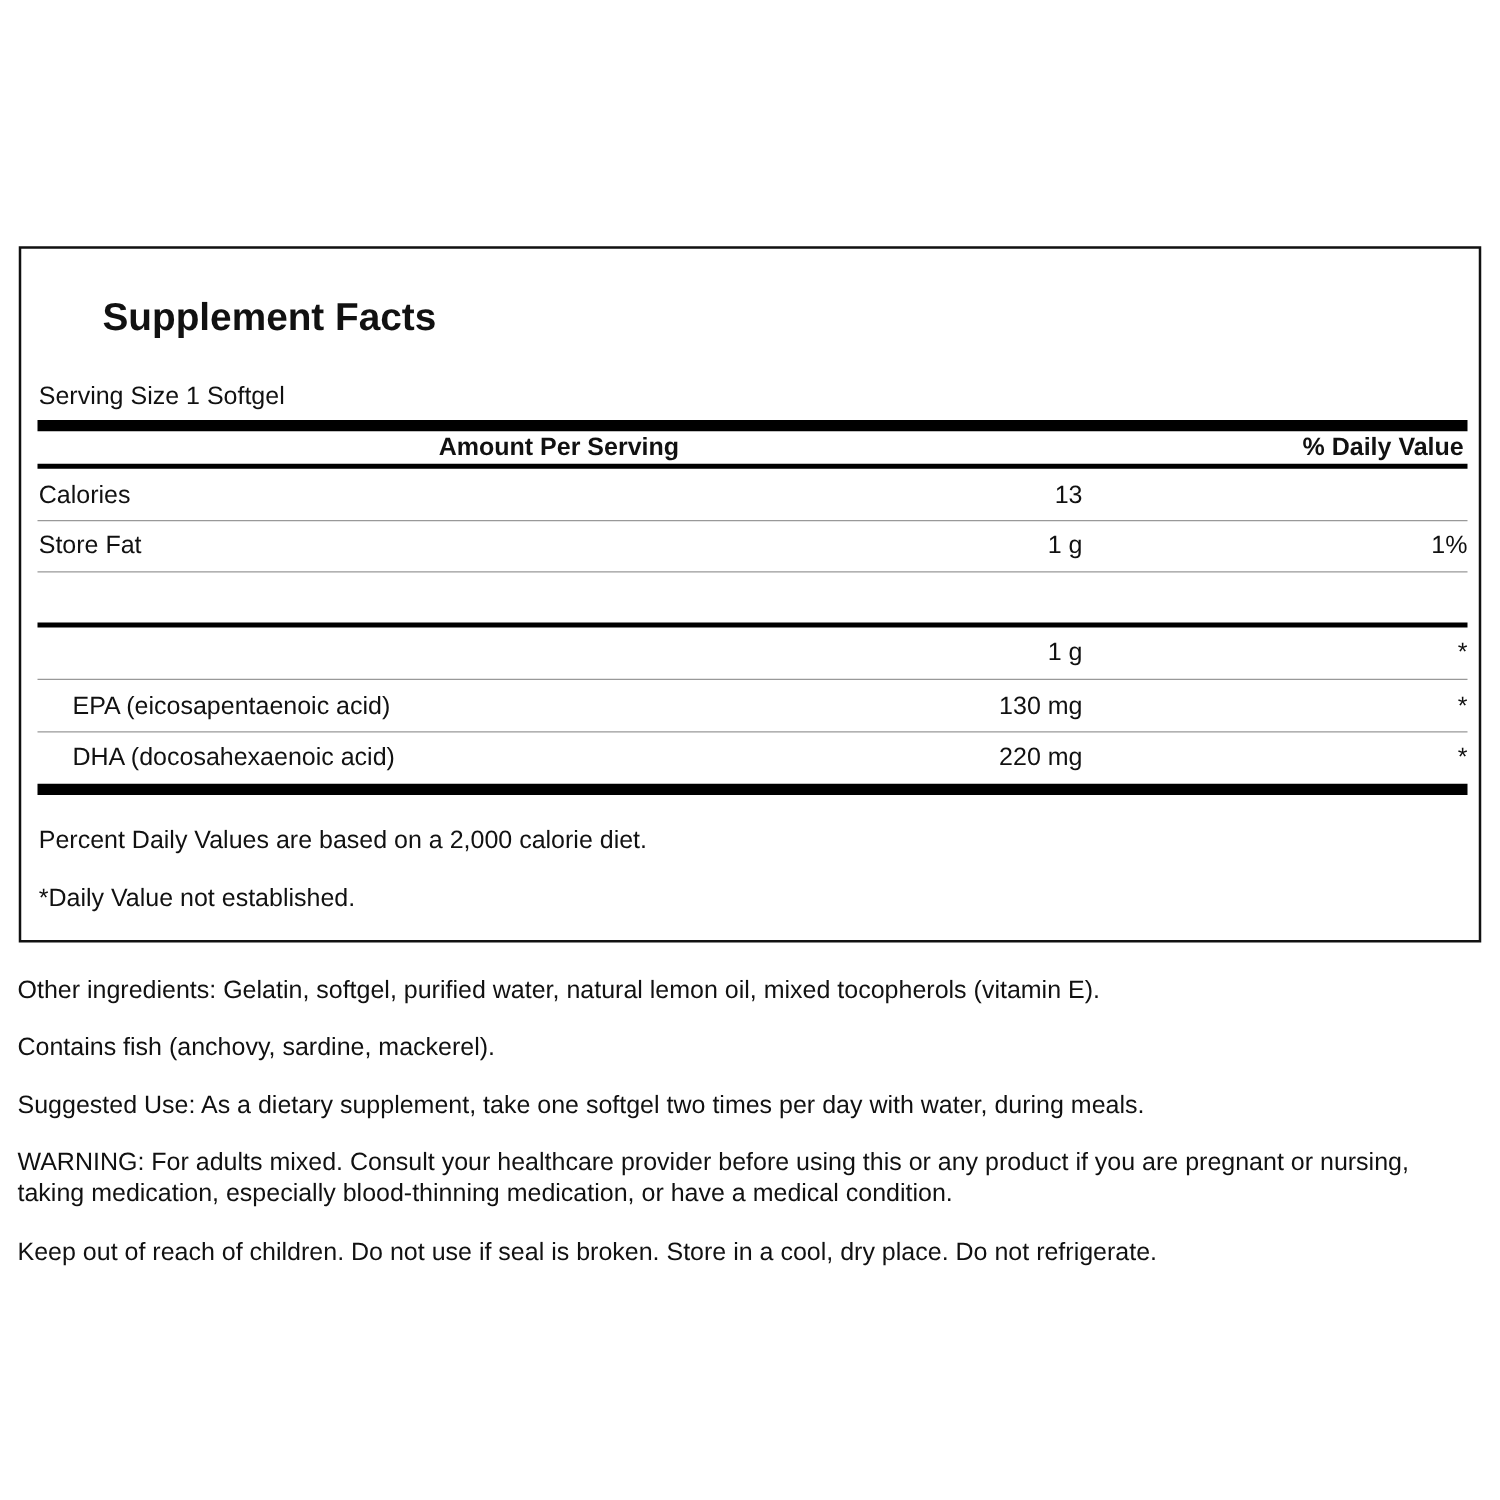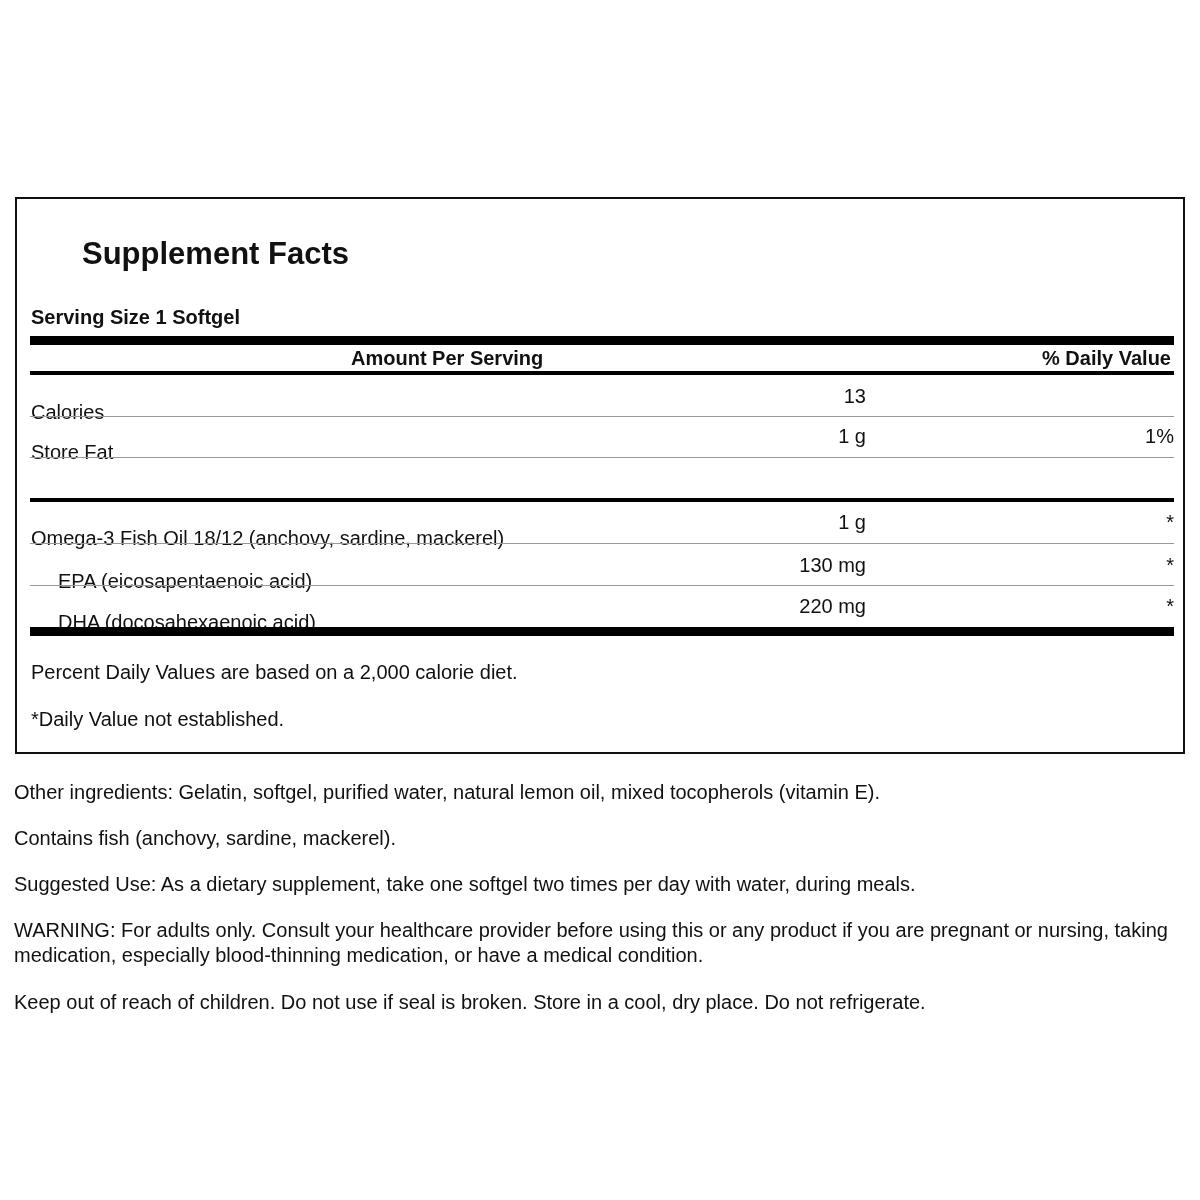--- a/index.html
+++ b/index.html
@@ -2,27 +2,27 @@
 <html><head>
 <meta charset="utf-8">
 <style>
   html, body { margin: 0; padding: 0; background: #ffffff; }
   body { width: 1200px; height: 1200px; position: relative; overflow: hidden;
          font-family: "Liberation Sans", sans-serif; color: #111; }
   .facts-box { position: absolute; left: 15px; top: 197px; width: 1170px; height: 557px;
                border: 2px solid #111; box-sizing: border-box; }
   .title { position: absolute; left: 17px; top: 37px; font-size: 31px; font-weight: bold;
            letter-spacing: 0; color: #111; margin-left: 48px; }
-  .serving { position: absolute; left: 14px; top: 107px; font-size: 20px; font-weight: bold; }
+  .serving { position: absolute; left: 14px; top: 107px; font-size: 20px; }
   .bar-thick { position: absolute; left: 13px; width: 1144px; height: 9px; background: #000; }
   .bar-med { position: absolute; left: 13px; width: 1144px; height: 4px; background: #000; }
   .line-thin { position: absolute; left: 13px; width: 1144px; height: 1px; background: #999; }
   .hdr { position: absolute; font-size: 20px; font-weight: bold; top: 148px; }
   .row { position: absolute; left: 13px; width: 1144px; height: 40px; font-size: 20px; }
-  .row .name { position: absolute; left: 1px; top: 16px; }
+  .row .name { position: absolute; left: 1px; top: 0; }
   .row .name.indent { left: 28px; }
   .row .amt { position: absolute; right: 308px; top: 0; text-align: right; }
   .row .dv { position: absolute; right: 0; top: 0; text-align: right; }
   .footnote { position: absolute; left: 14px; font-size: 20px; }
   .para { position: absolute; left: 14px; font-size: 20px; line-height: 25px; width: 1160px; }
   .para b { font-weight: normal; }
 </style>
 </head>
 <body>
 
@@ -45,21 +45,20 @@
   <div class="row" style="top:226px">
     <span class="name">Store Fat</span>
     <span class="amt">1 g</span>
     <span class="dv">1%</span>
   </div>
   <div class="line-thin" style="top:258px"></div>
 
   <div class="bar-med" style="top:299px"></div>
 
   <div class="row" style="top:312px">
-    <span class="name">Omega-3 Fish Oil 18/12 (anchovy, sardine, mackerel)</span>
     <span class="amt">1 g</span>
     <span class="dv">*</span>
   </div>
   <div class="line-thin" style="top:344px"></div>
 
   <div class="row" style="top:355px">
     <span class="name indent">EPA (eicosapentaenoic acid)</span>
     <span class="amt">130 mg</span>
     <span class="dv">*</span>
   </div>
@@ -72,14 +71,14 @@
   </div>
   <div class="bar-thick" style="top:428px"></div>
 
   <div class="footnote" style="top:462px">Percent Daily Values are based on a 2,000 calorie diet.</div>
   <div class="footnote" style="top:509px">*Daily Value not established.</div>
 </div>
 
 <div class="para" style="top:780px">Other ingredients: Gelatin, softgel, purified water, natural lemon oil, mixed tocopherols (vitamin E).</div>
 <div class="para" style="top:826px">Contains fish (anchovy, sardine, mackerel).</div>
 <div class="para" style="top:872px"><b>Suggested Use:</b><span> As a dietary supplement, take one softgel two times per day with water, during meals.</span></div>
-<div class="para" style="top:918px"><b>WARNING:</b><span> For adults only. Consult your healthcare provider before using this or any product if you are pregnant or nursing, taking medication, especially blood-thinning medication, or have a medical condition.</span></div>
+<div class="para" style="top:918px"><b>WARNING:</b><span> For adults mixed. Consult your healthcare provider before using this or any product if you are pregnant or nursing, taking medication, especially blood-thinning medication, or have a medical condition.</span></div>
 <div class="para" style="top:990px">Keep out of reach of children. Do not use if seal is broken. Store in a cool, dry place. Do not refrigerate.</div>
 
 </body></html>

